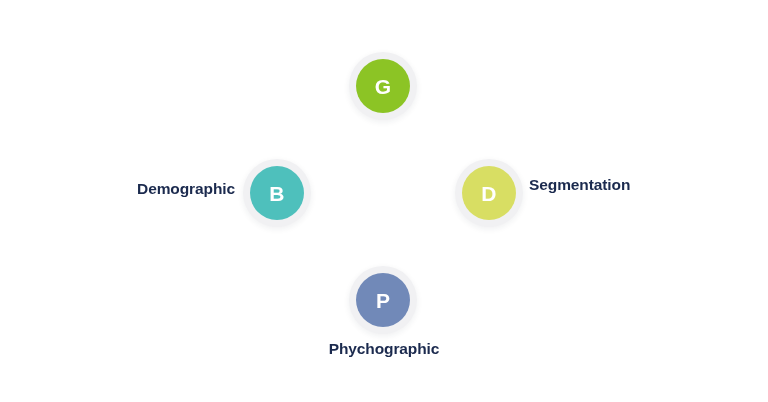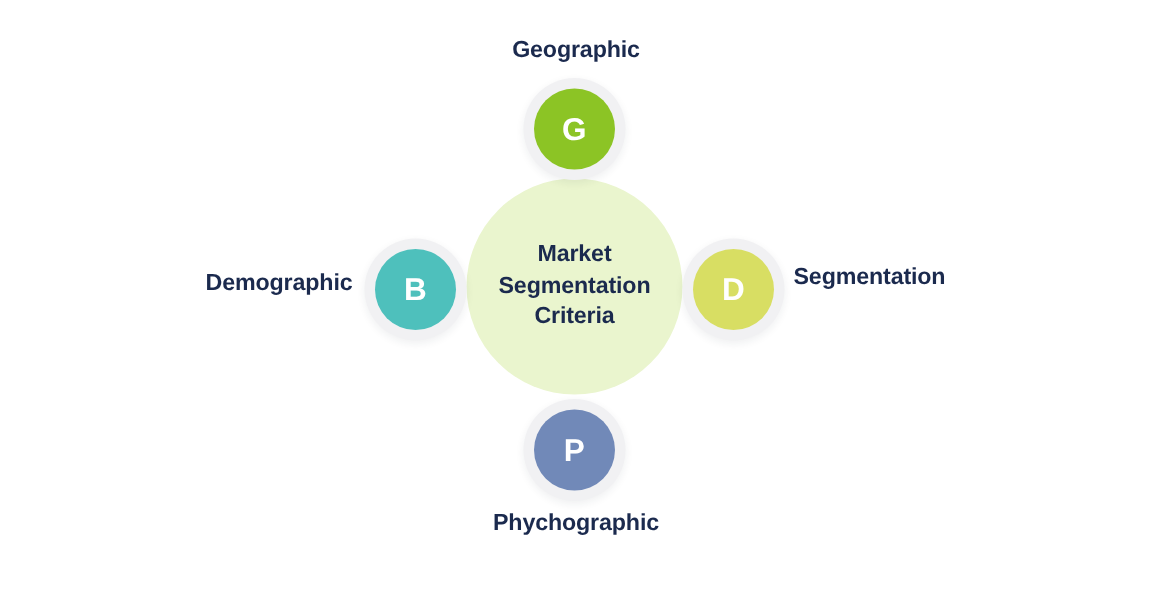--- a/index.html
+++ b/index.html
@@ -110,32 +110,26 @@
     right: 533px;
     top: 180px;
     text-align: right;
   }
 </style>
 </head>
 <body>
 
 <div id="diagram-canvas" style="background: rgb(255, 255, 255);">
 
-  <div class="hub" style="background: rgb(234, 245, 206);">
-    <div class="hub-text" style="color: rgb(27, 42, 78);">Market
-Segmentation
-Criteria</div>
-  </div>
 
   <div class="node" id="node-geographic" style="background: rgb(241, 241, 243);">
     <div class="node-inner" style="background: rgb(140, 196, 37);">
       <span class="node-letter" style="color: rgb(255, 255, 255);">G</span>
     </div>
   </div>
-  <div class="node-label" id="label-geographic" style="color: rgb(27, 42, 78);">Geographic</div>
 
   <div class="node" id="node-demographic" style="background: rgb(241, 241, 243);">
     <div class="node-inner" style="background: rgb(216, 222, 99);">
       <span class="node-letter" style="color: rgb(255, 255, 255);">D</span>
     </div>
   </div>
   <div class="node-label" id="label-demographic" style="color: rgb(27, 42, 78);">Segmentation</div>
 
   <div class="node" id="node-psychographic" style="background: rgb(241, 241, 243);">
     <div class="node-inner" style="background: rgb(113, 137, 184);">

